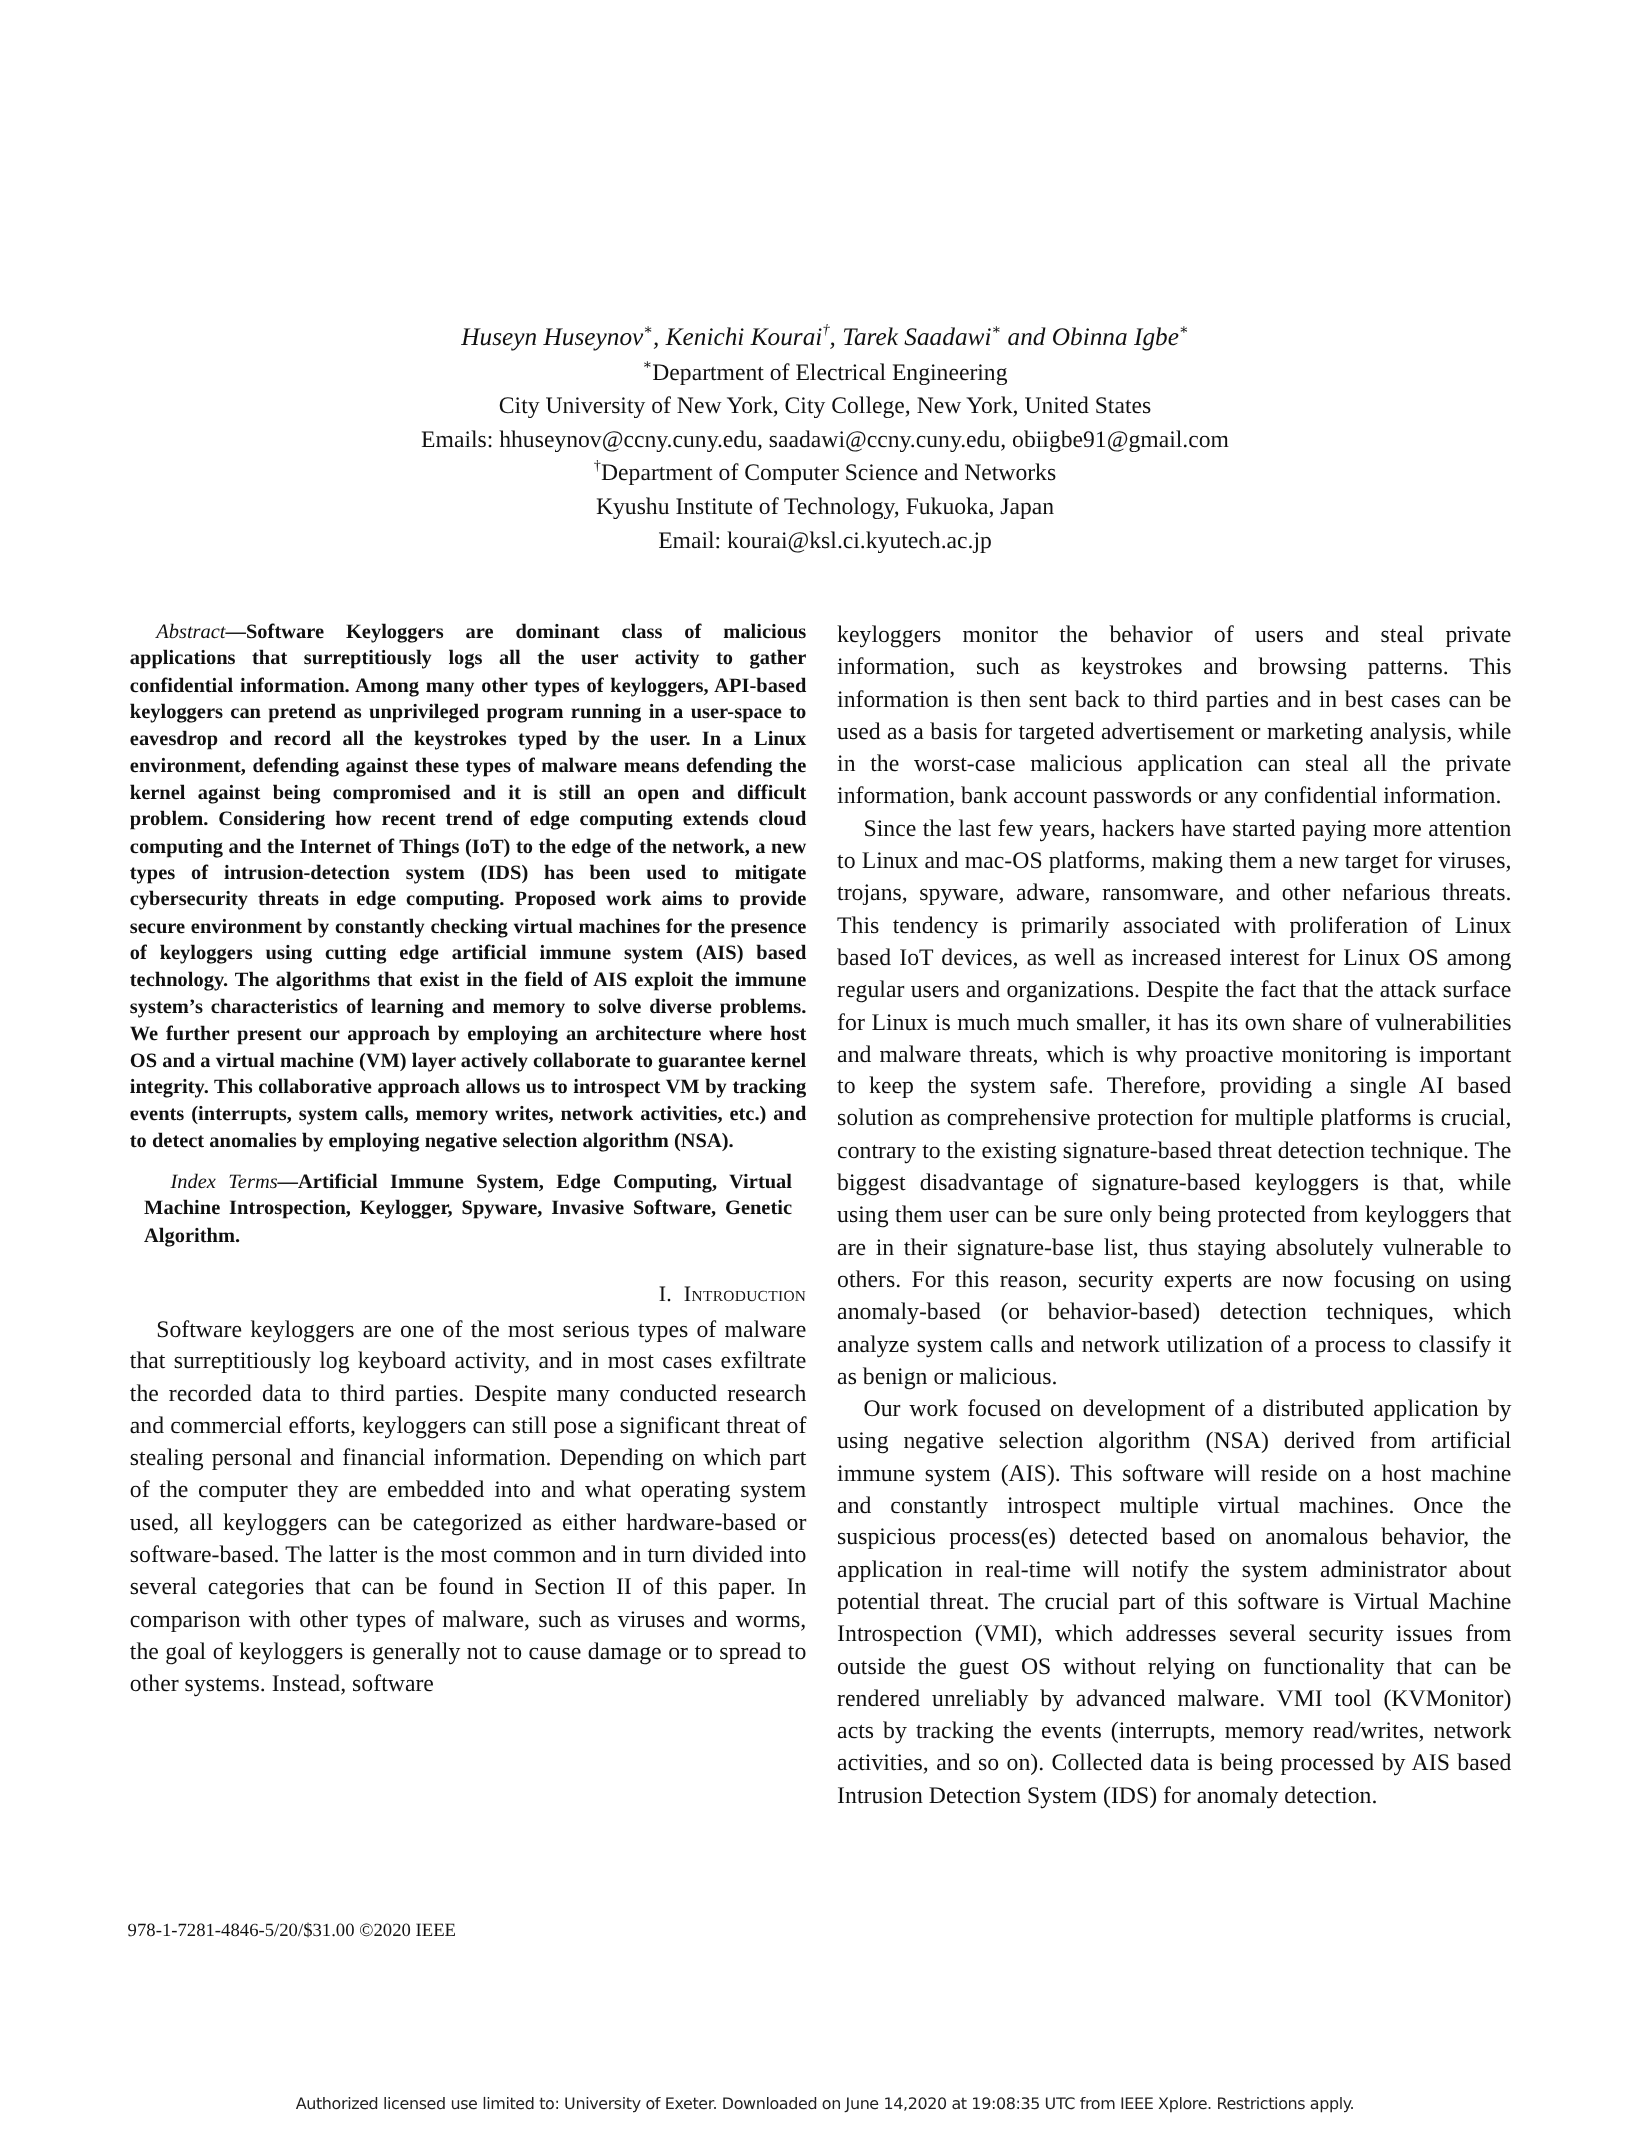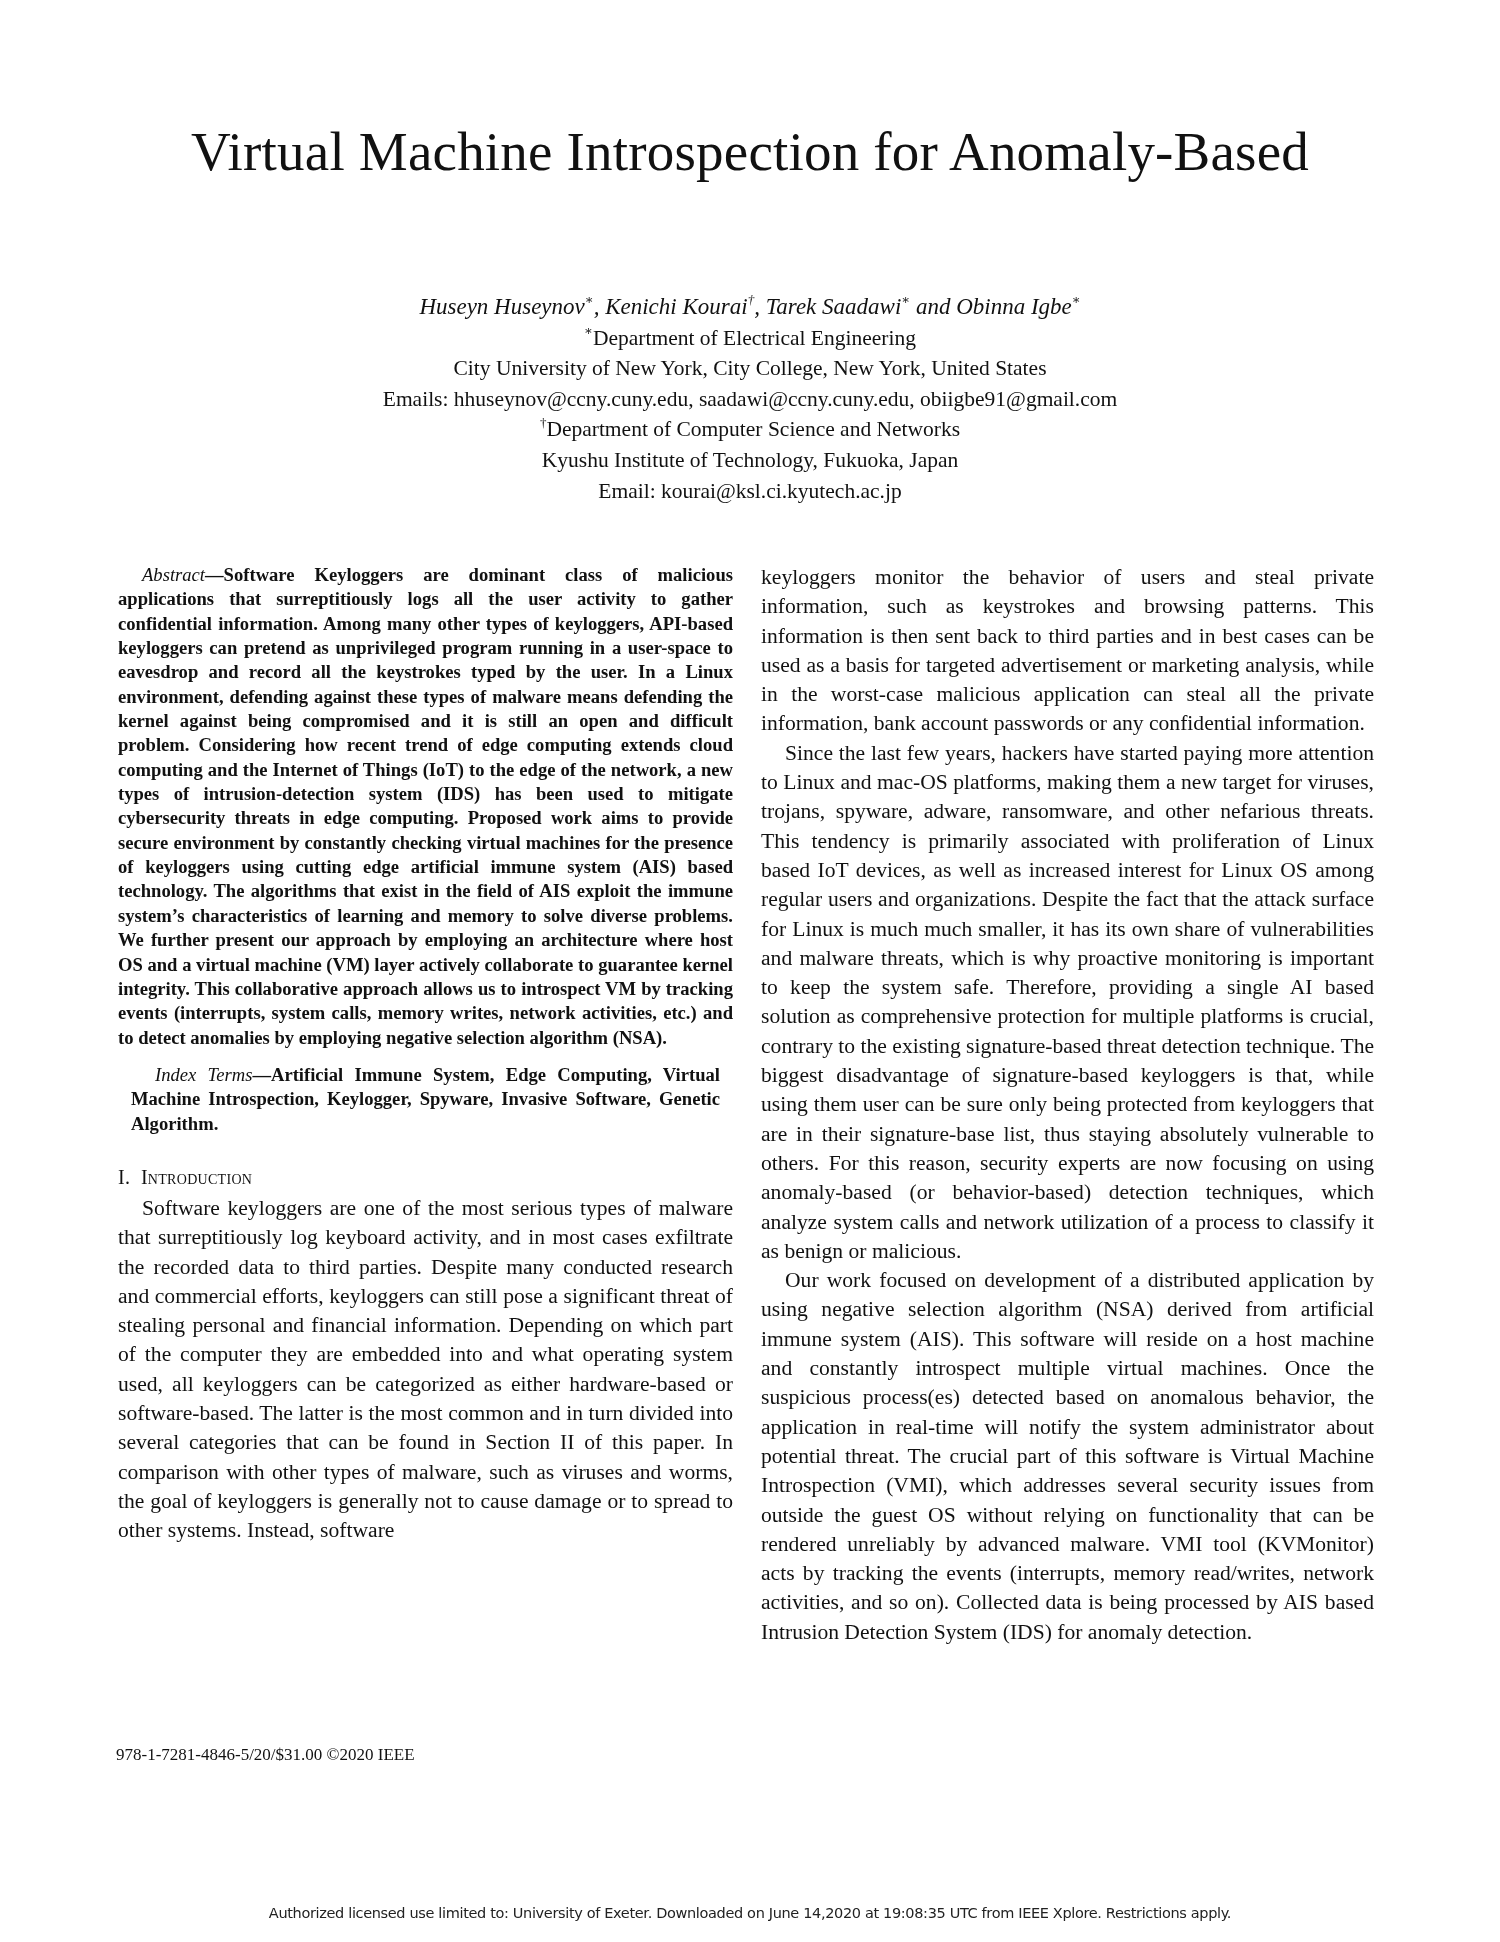--- a/index.html
+++ b/index.html
@@ -11,33 +11,33 @@
                    font-size: 21.5px; line-height: 30.6px; }
   .authors-block .line { display: block; white-space: nowrap; }
   .authors-block .names { font-size: 23px; font-style: italic; }
   sup { font-size: 13px; line-height: 0; position: relative; top: -1px; }
   .col { position: absolute; text-align: justify; }
   .col-left { left: 118px; top: 563px; width: 615px; }
   .col-right { left: 761px; top: 563px; width: 613px; }
   .abstract { font-size: 18.6px; line-height: 24.35px; font-weight: bold; text-indent: 24px; margin: 0; }
   .abstract em, .index-terms em { font-style: italic; font-weight: normal; }
   .index-terms { font-size: 18.6px; line-height: 24.35px; font-weight: bold; text-indent: 24px; margin: 13px; }
-  .section-heading { text-align: left; font-size: 20px; line-height: 26px; margin: 28px 0 4px 0;
+  .section-heading { text-align: right; font-size: 20px; line-height: 26px; margin: 28px 0 4px 0;
                      font-weight: normal; font-variant: small-caps; letter-spacing: 0.3px; }
   .body-p { font-size: 21.6px; line-height: 29.3px; text-indent: 24px; margin: 0; hyphens: manual; }
   .body-p.noindent { text-indent: 0; }
   .copyright { position: absolute; left: 116px; top: 1745px; font-size: 17px; line-height: 20px; }
   .footer-notice { position: absolute; left: 0; top: 1905px; width: 1500px; text-align: center;
                    font-family: "DejaVu Sans", sans-serif; font-size: 14.5px; color: #222; letter-spacing: -0.35px; }
 </style>
 </head>
 <body>
 
 <h1 class="title">
-  <span>Virtual Machine Introspection for Anomaly-Based</span><br>
+  <br>
 </h1>
 
 <div class="authors-block">
   <span class="line names"><span>Huseyn Huseynov</span><sup>∗</sup><span>, </span><span>Kenichi Kourai</span><sup>†</sup><span>, </span><span>Tarek Saadawi</span><sup>∗</sup><span> and </span><span>Obinna Igbe</span><sup>∗</sup></span>
   <span class="line"><sup>∗</sup><span>Department of Electrical Engineering</span></span>
   <span class="line">City University of New York, City College, New York, United States</span>
   <span class="line">Emails: hhuseynov@ccny.cuny.edu, saadawi@ccny.cuny.edu, obiigbe91@gmail.com</span>
   <span class="line"><sup>†</sup><span>Department of Computer Science and Networks</span></span>
   <span class="line">Kyushu Institute of Technology, Fukuoka, Japan</span>
   <span class="line">Email: kourai@ksl.ci.kyutech.ac.jp</span>

